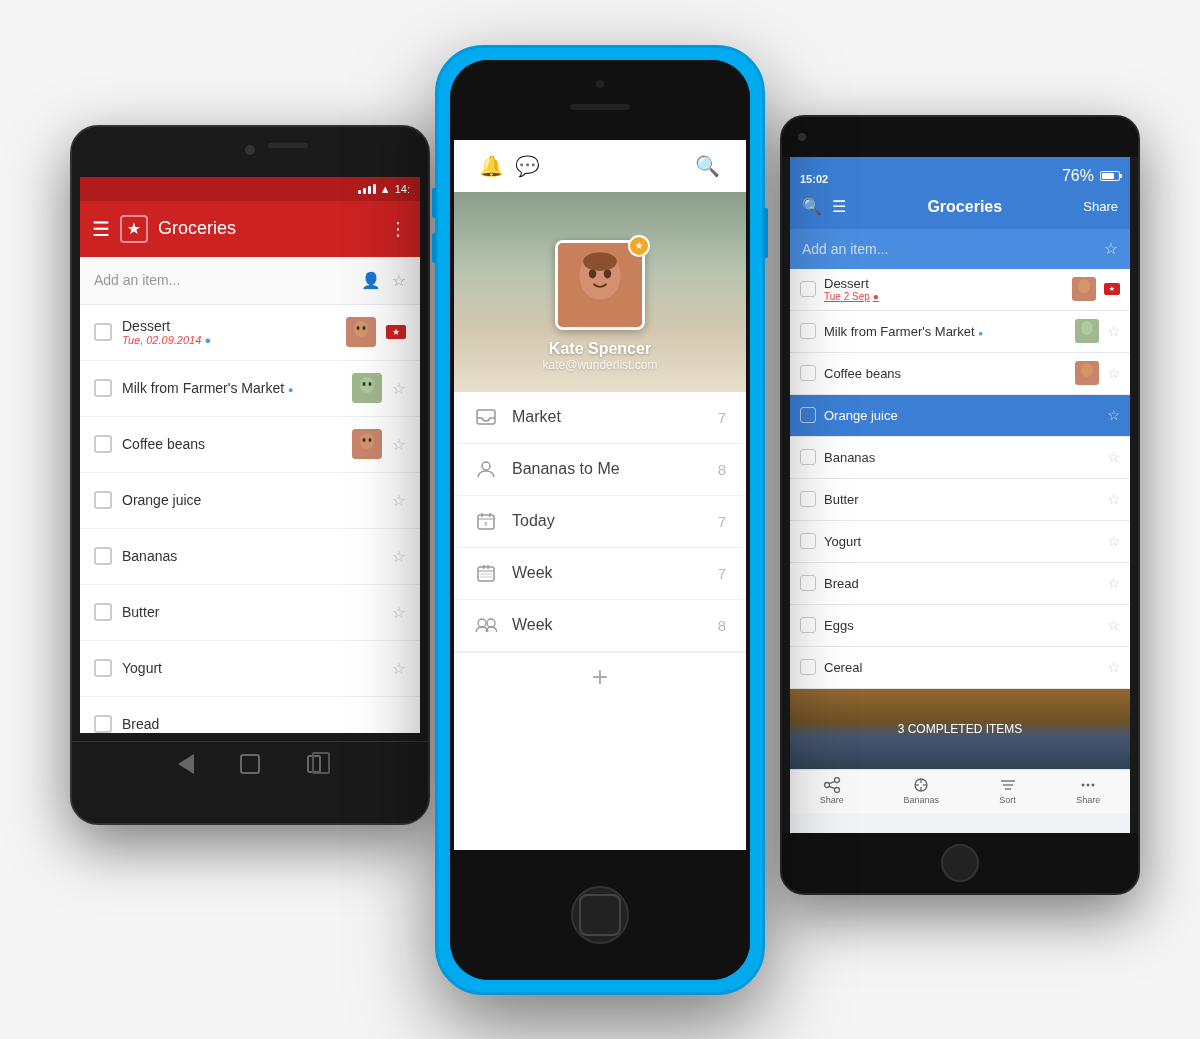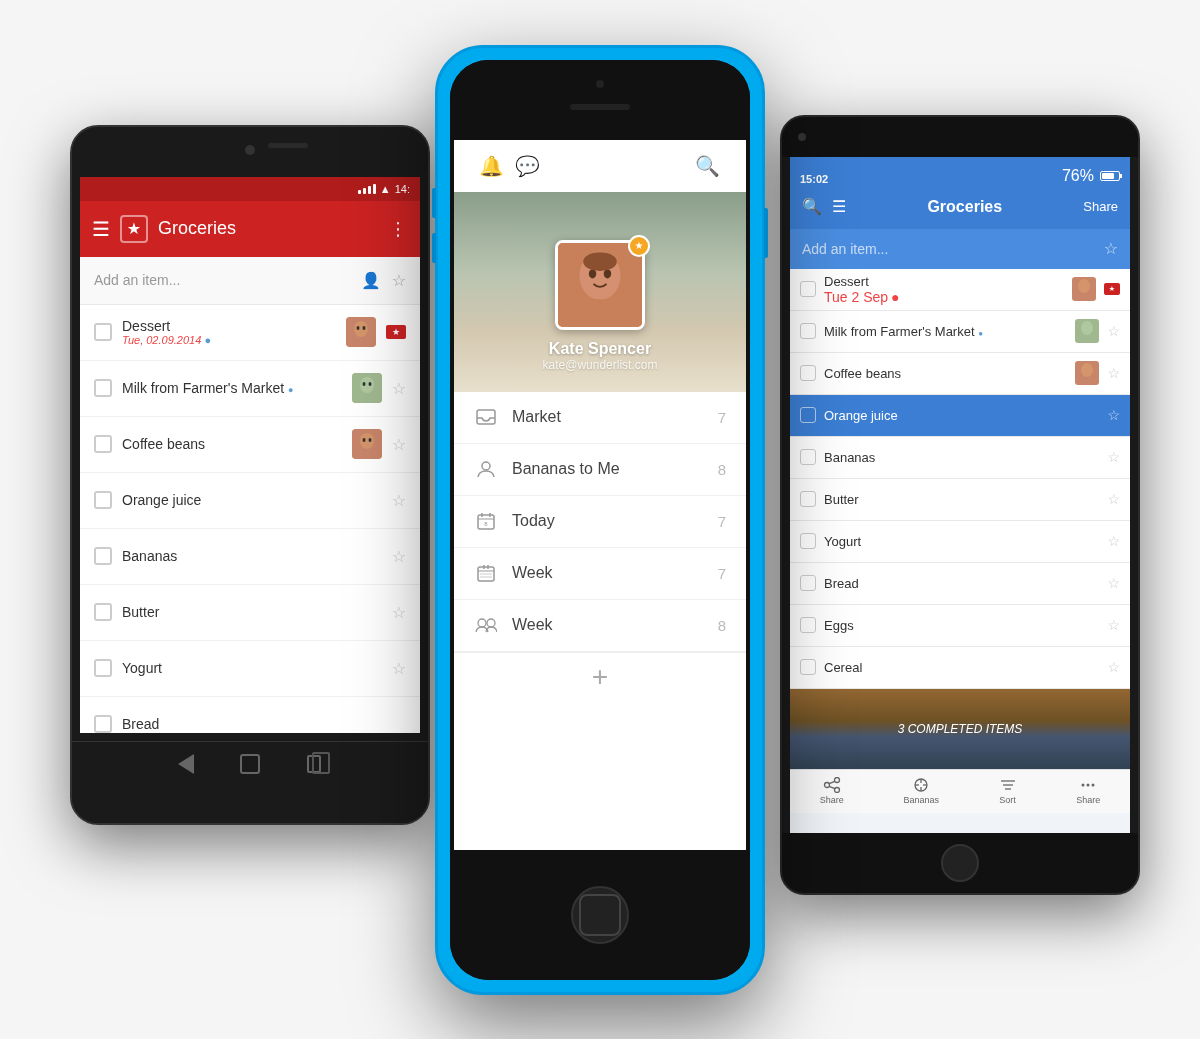--- a/index.html
+++ b/index.html
@@ -729,25 +729,26 @@
       flex-shrink: 0;
     }
     .ipad-item-content {
       flex: 1;
     }
     .ipad-item-title {
       font-size: 13px;
       color: #333;
     }
     .ipad-item-date {
-      font-size: 14px;
+      font-size: 10px;
       color: #e44;
       display: flex;
       align-items: center;
       gap: 3px;
+      text-decoration: underline;
     }
     .ipad-item-avatar {
       width: 24px;
       height: 24px;
       border-radius: 3px;
       overflow: hidden;
       flex-shrink: 0;
     }
     .ipad-star {
       color: #ccc;
@@ -772,21 +773,20 @@
       background: #c8a060;
       height: 36px;
       display: flex;
       align-items: center;
       justify-content: center;
     }
     .ipad-completed-text {
       color: white;
       font-size: 12px;
       font-weight: 500;
-      font-style: italic;
     }
 
     
     .ipad-toolbar {
       background: #f8f8f8;
       height: 44px;
       border-top: 1px solid #e0e0e0;
       display: flex;
       align-items: center;
       justify-content: space-around;

